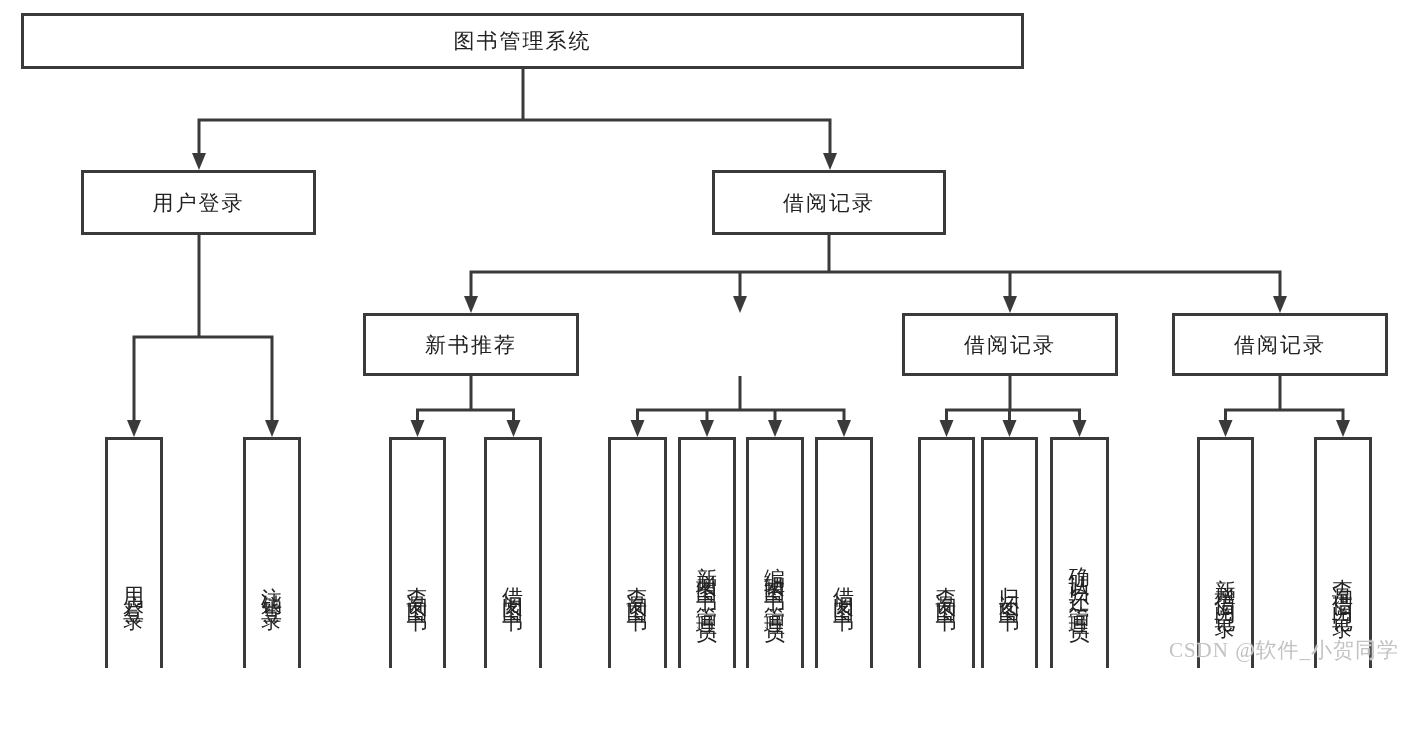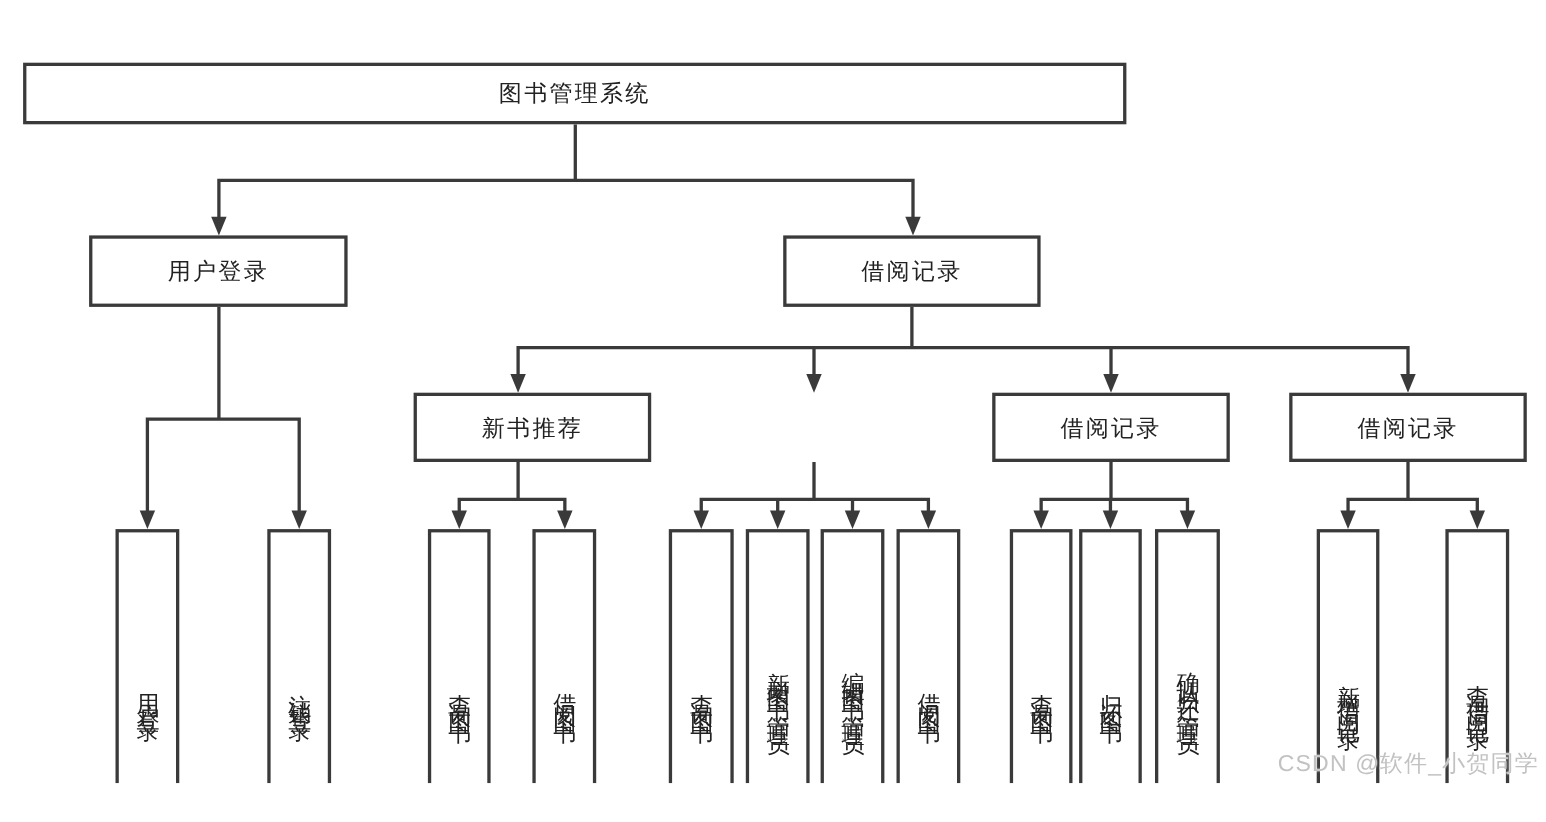--- a/index.html
+++ b/index.html
@@ -9,21 +9,20 @@
     --watermark:#c2c2c2;
   }
   html,body{margin:0;padding:0;background:var(--bg);}
   .stage{
     position:relative;
     width:1405px;
     height:668px;
     background:var(--bg);
     font-family:"Liberation Sans",sans-serif;
     overflow:hidden;
-    margin-top:44px;
   }
   .connectors{position:absolute;left:0;top:0;width:1405px;height:747px;}
   .conn{stroke:var(--line);stroke-width:3;fill:none;}
   .arrowheads polygon{fill:var(--line);stroke:none;}
   .node{
     position:absolute;
     box-sizing:border-box;
     border:3px solid var(--line);
     background:#ffffff;
     display:flex;
@@ -46,20 +45,21 @@
   .watermark{
     position:absolute;
     right:6px;
     bottom:4px;
     font-size:21px;
     letter-spacing:1px;
     color:var(--watermark);
     text-shadow:0 0 2px #ffffff,0 0 1px #ffffff;
     white-space:nowrap;
     z-index:5;
+    font-family:Liberation Serif, serif;
   }
 </style>
 </head>
 <body>
 
 <div class="stage">
 
   <svg class="connectors" width="1405" height="747" viewBox="0 0 1405 747" xmlns="http://www.w3.org/2000/svg">
     <path class="conn" d="M523,69 V120 M199,156 V120 H830 V156"></path>
     <path class="conn" d="M199,235 V337 M134,423 V337 H272 V423"></path>
@@ -95,21 +95,21 @@
     <span class="label">图书管理系统</span>
   </div>
 
   <div class="node h" style="left:81px;top:170px;width:235px;height:65px">
     <span class="label">用户登录</span>
   </div>
   <div class="node h" style="left:712px;top:170px;width:234px;height:65px">
     <span class="label">借阅记录</span>
   </div>
 
-  <div class="node h" style="left:376px;top:313px;width:216px;height:63px">
+  <div class="node h" style="left:363px;top:313px;width:216px;height:63px">
     <span class="label">新书推荐</span>
   </div>
   <div class="node h" style="left:902px;top:313px;width:216px;height:63px">
     <span class="label">借阅记录</span>
   </div>
   <div class="node h" style="left:1172px;top:313px;width:216px;height:63px">
     <span class="label">借阅记录</span>
   </div>
 
   <div class="node leaf" style="left:105px;top:437px;width:58px;height:297px">

